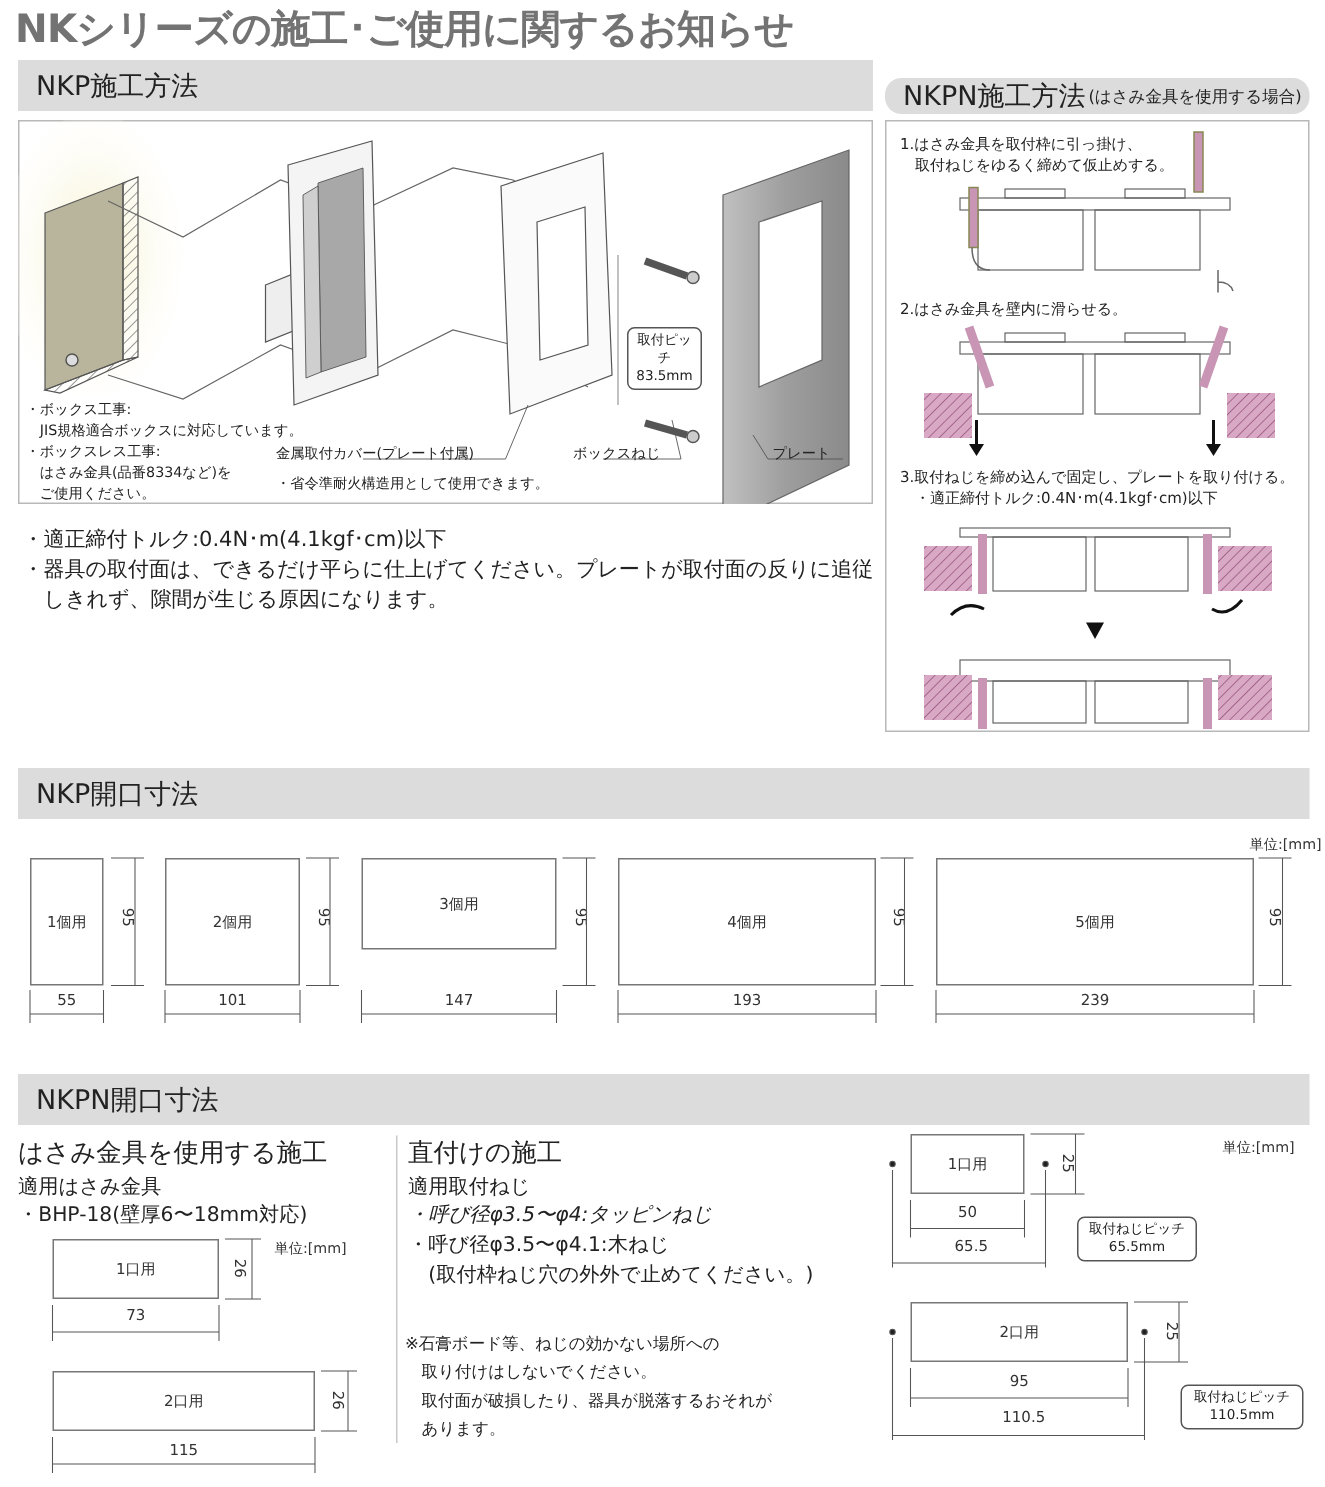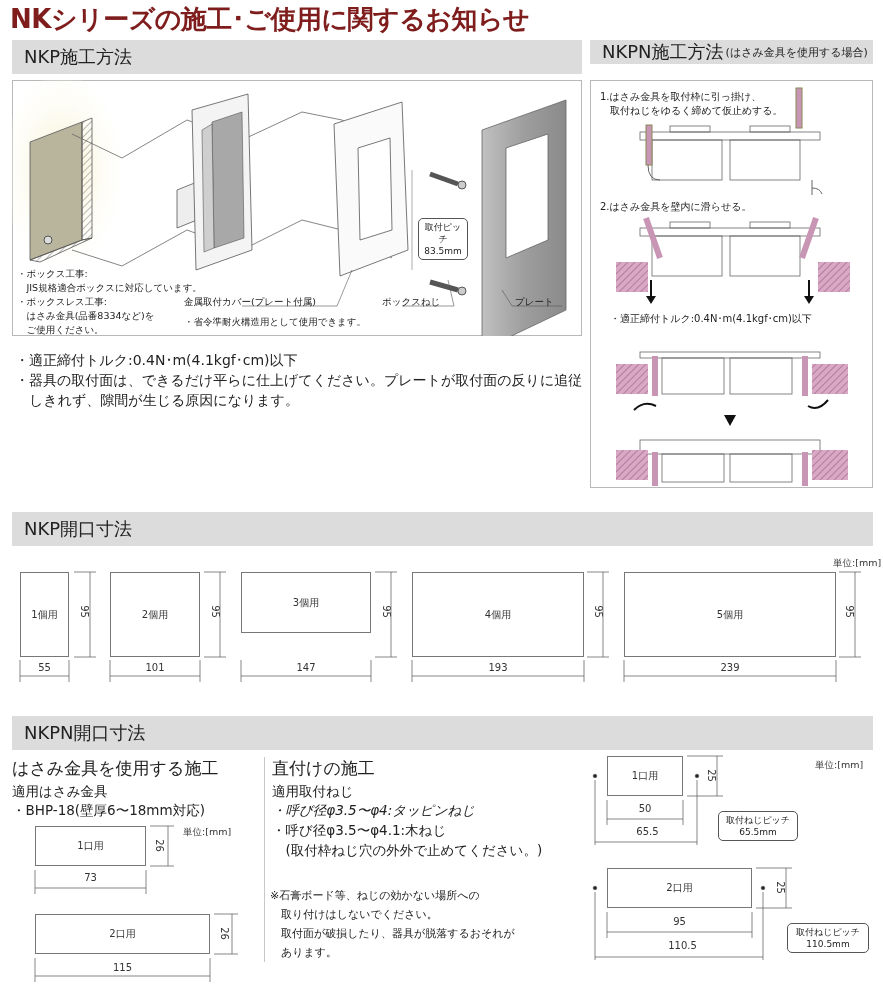--- a/index.html
+++ b/index.html
@@ -1,19 +1,19 @@
 <!DOCTYPE html>
 <html><head>
 <meta charset="utf-8">
 <style>
   * { box-sizing: border-box; margin: 0; padding: 0; }
   html, body { width: 883px; height: 991px; background: #ffffff; overflow: hidden; }
   body { font-family: "DejaVu Sans", "Liberation Sans", sans-serif; color: #222; position: relative; }
 
-  .title { position: absolute; left: 10px; top: 2px; font-size: 26px; font-weight: bold; color: #7f1d1d; letter-spacing: -0.5px; white-space: nowrap; }
+  .title { position: absolute; left: 10px; top: 2px; font-size: 26px; font-weight: bold; color: #737373; letter-spacing: -0.5px; white-space: nowrap; }
 
   .sec-head { position: absolute; background: #dcdcdc; font-size: 18px; color: #222; padding-left: 12px; display: flex; align-items: center; white-space: nowrap; }
   .sec-head .small { font-size: 11px; margin-left: 2px; }
 
   .box { position: absolute; border: 1px solid #b8b8b8; background: #fff; }
 
   .svgwrap { position: absolute; }
 
   .note-sm { position: absolute; font-size: 9.5px; color: #222; line-height: 14px; white-space: nowrap; }
   .callout { position: absolute; font-size: 9.5px; white-space: nowrap; }
@@ -114,34 +114,35 @@
 <div class="pitch-box" style="left:418px; top:218px; width:50px;">
   <div>取付ピッチ</div>
   <div>83.5mm</div>
 </div>
 
 <div class="bullets">
   <div class="li">・適正締付トルク:0.4N･m(4.1kgf･cm)以下</div>
   <div class="li">・器具の取付面は、できるだけ平らに仕上げてください。プレートが取付面の反りに追従しきれず、隙間が生じる原因になります。</div>
 </div>
 
-<div class="sec-head" style="left:590px; top:40px; width:283px; height:24px;">
+<div class="sec-head" style="left:590px; top:52px; width:283px; height:24px;border-radius:11px;">
   <span>NKPN施工方法</span>
   <span class="small">(はさみ金具を使用する場合)</span>
 </div>
 <div class="box" style="left:590px; top:80px; width:283px; height:408px;"></div>
 
 <div class="step-text" style="left:600px; top:90px;">
   <div>1.はさみ金具を取付枠に引っ掛け、</div>
   <div>　取付ねじをゆるく締めて仮止めする。</div>
 </div>
 <div class="step-text" style="left:600px; top:200px;">
   <div>2.はさみ金具を壁内に滑らせる。</div>
 </div>
 <div class="step-text" style="left:600px; top:312px;">
+  <div>3.取付ねじを締め込んで固定し、プレートを取り付ける。</div>
   <div>　・適正締付トルク:0.4N･m(4.1kgf･cm)以下</div>
 </div>
 
 <svg class="svgwrap" style="left:590px; top:80px;" width="283" height="408">
   <defs>
     <pattern id="hp2" width="5" height="5" patternUnits="userSpaceOnUse" patternTransform="rotate(45)">
       <rect width="5" height="5" fill="#d8a8c4"></rect>
       <line x1="0" y1="0" x2="0" y2="5" stroke="#a06088" stroke-width="1.2"></line>
     </pattern>
   </defs>

